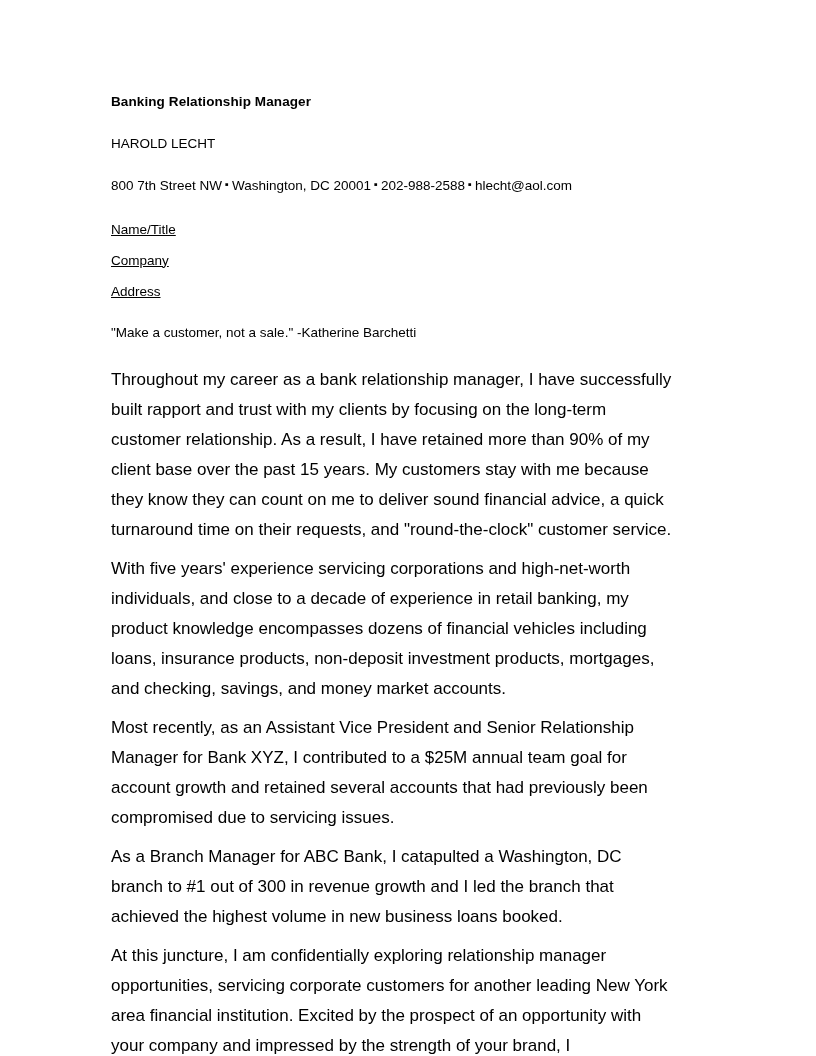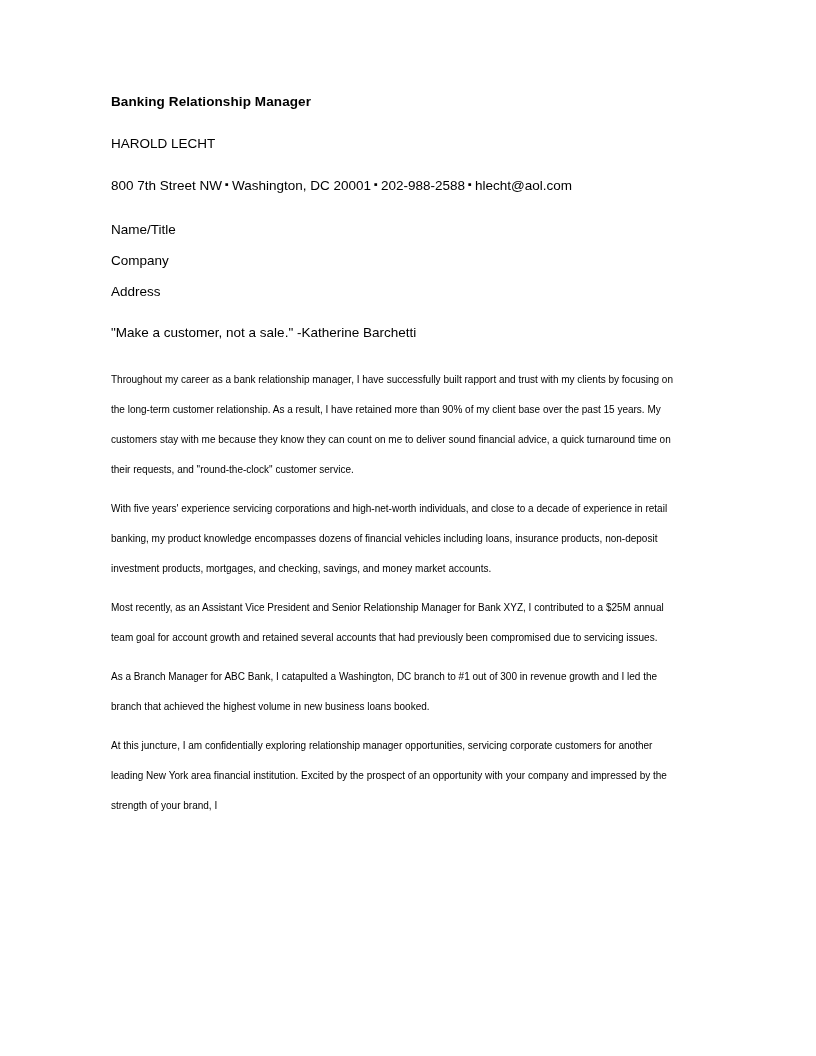--- a/index.html
+++ b/index.html
@@ -53,36 +53,37 @@
     position: relative;
     top: -2px;
   }
   .date-line {
     font-size: 13.5px;
     margin: 0 0 28px 0;
     line-height: 1.2;
   }
   .addr-block {
     margin: 0 0 25px 0;
+    text-decoration: underline;
   }
   .addr-line {
     font-size: 13.5px;
     line-height: 1.2;
     margin: 0 0 15px 0;
   }
   .addr-line:last-child {
     margin-bottom: 16px;
   }
   .quote-line {
     font-size: 13.5px;
     line-height: 1.2;
     margin: 0 0 24px 0;
   }
   .body-par {
-    font-size: 10px;
+    font-size: 17px;
     line-height: 30px;
     margin: 0 0 9px 0;
     text-align: left;
   }
   .body-par:last-child {
     margin-bottom: 16px;
   }
 </style>
 </head>
 <body>

